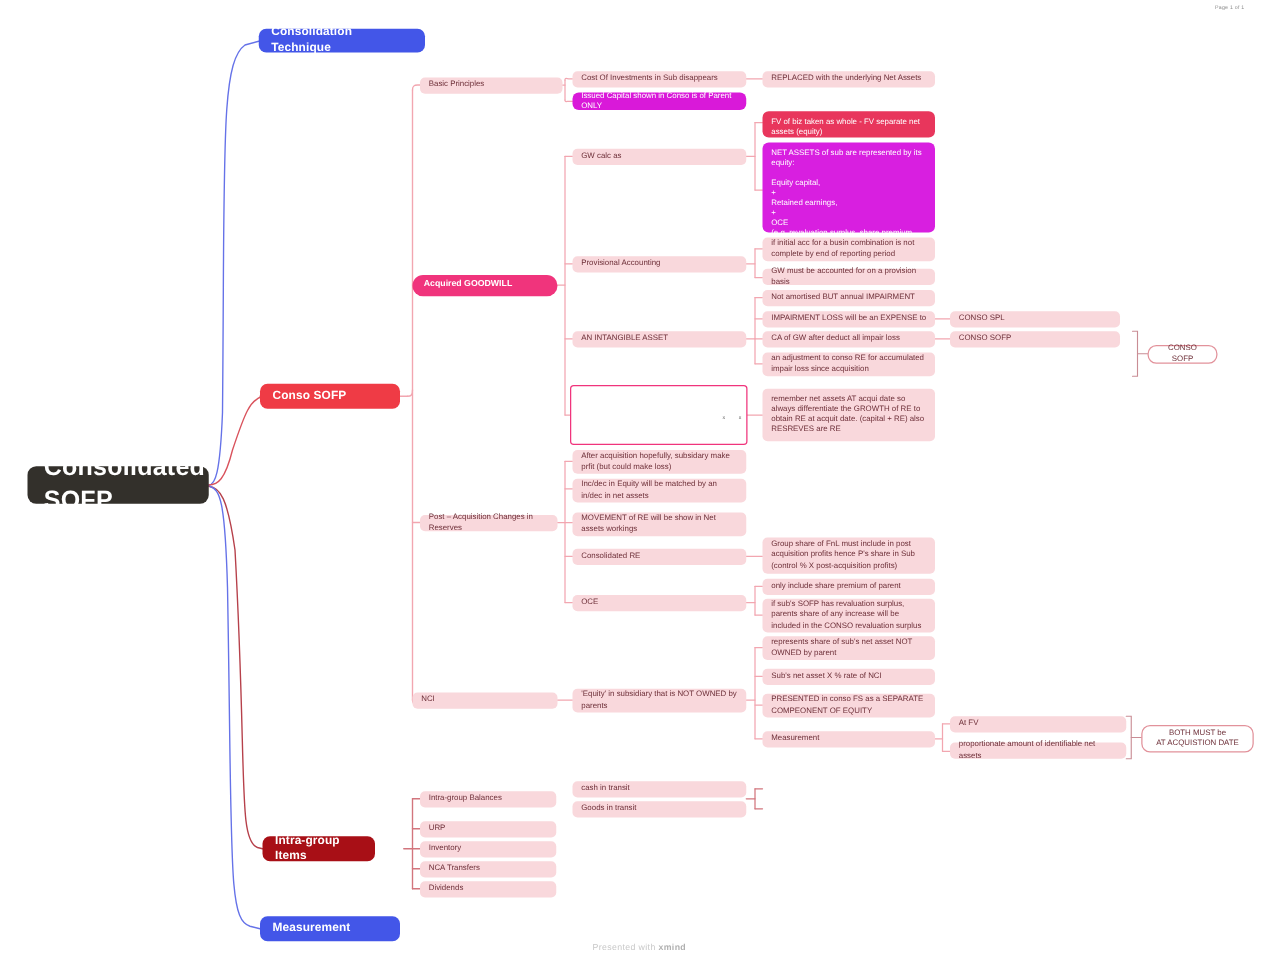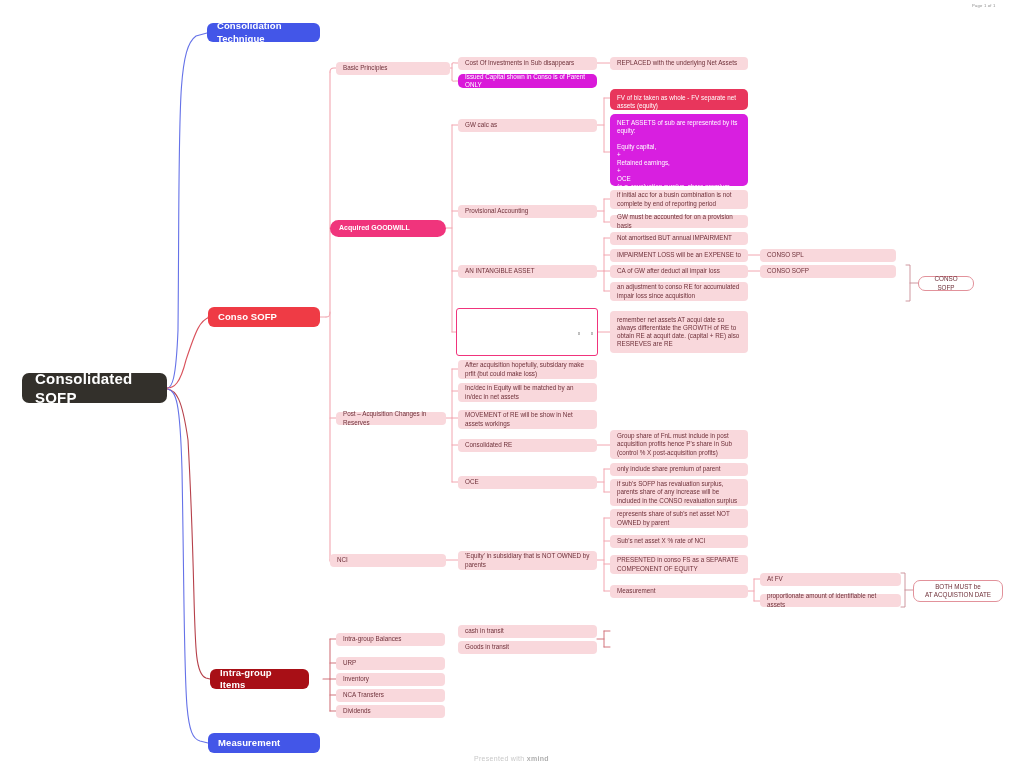--- a/index.html
+++ b/index.html
@@ -25,21 +25,21 @@
     border-radius: 5px;
     display: flex;
     align-items: center;
     line-height: 1.28;
     white-space: pre-line;
   }
   
   .n-root {
     background: #33302b;
     color: #ffffff;
-    font-size: 15px;
+    font-size: 20px;
     font-weight: bold;
     letter-spacing: .2px;
     border-radius: 7px;
     padding: 0 13px;
   }
   
   .n-main {
     color: #ffffff;
     font-size: 9.5px;
     font-weight: bold;
@@ -242,29 +242,29 @@
       <path d="M604 631 L 604 647" stroke="#d2757d" stroke-width="1"></path>
       <path d="M604 631 L 610 631" stroke="#d2757d" stroke-width="1"></path>
       <path d="M604 647 L 610 647" stroke="#d2757d" stroke-width="1"></path>
     </g>
   </svg>
 
   <div class="node n-root" style="left:22px; top:373px; width:145px; height:30px;">
     <span>Consolidated SOFP</span>
   </div>
 
-  <div class="node n-main blue" style="left:207px; top:23px; width:113px; height:19px;">
+  <div class="node n-main blue" style="left:207px; top:23px; width:133px; height:19px;">
     <span>Consolidation Technique</span>
   </div>
 
   <div class="node n-main red" style="left:208px; top:307px; width:112px; height:20px;">
     <span>Conso SOFP</span>
   </div>
 
-  <div class="node n-main darkred" style="left:210px; top:669px; width:99px; height:20px;">
+  <div class="node n-main darkred" style="left:210px; top:669px; width:90px; height:20px;">
     <span>Intra-group Items</span>
   </div>
 
   <div class="node n-main blue" style="left:208px; top:733px; width:112px; height:20px;">
     <span>Measurement</span>
   </div>
 
   <div class="node n-pill" style="left:336px; top:62px; width:114px; height:13px;">
     <span>Basic Principles</span>
   </div>

